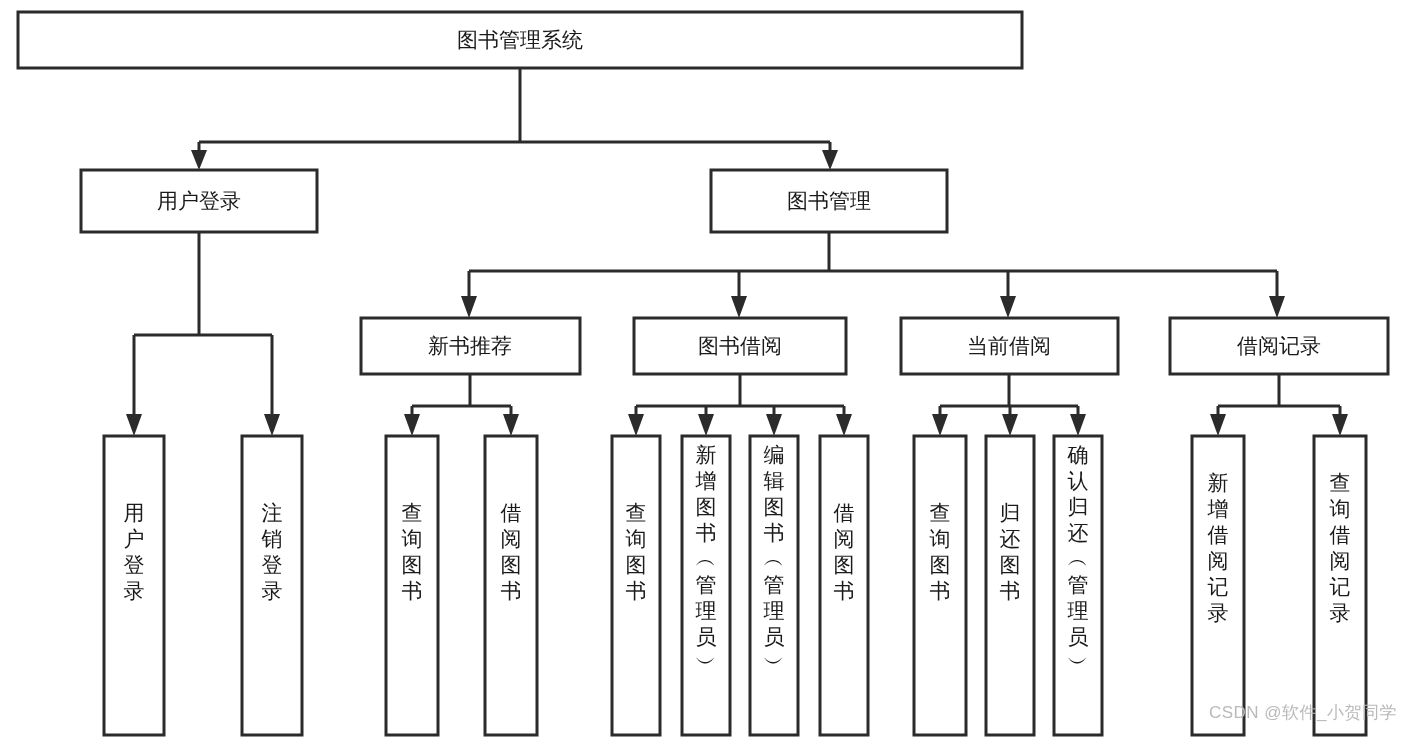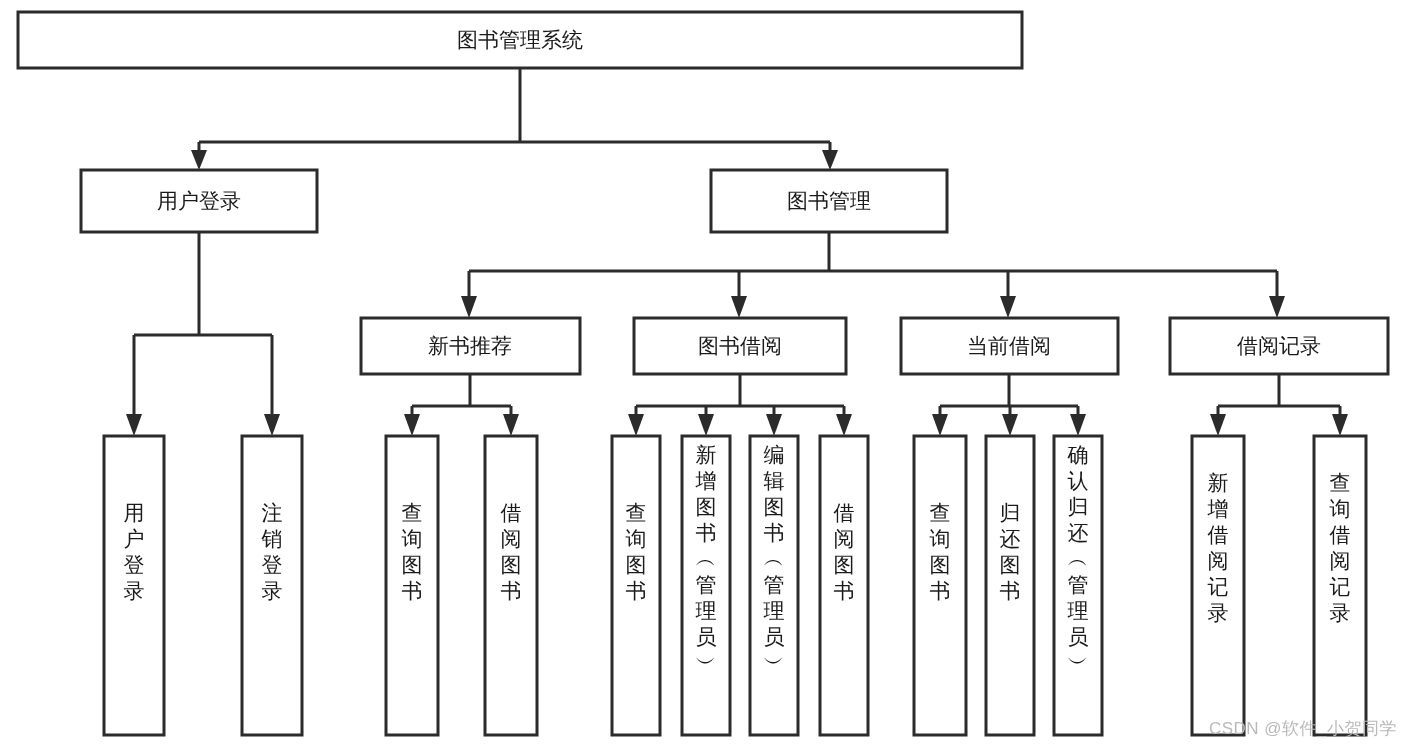--- a/index.html
+++ b/index.html
@@ -52,21 +52,21 @@
   }
   .node-label-v {
     font-family: "Liberation Sans", "DejaVu Sans", sans-serif;
     font-size: 21px;
     fill: #1a1a1a;
     text-anchor: middle;
   }
   .watermark {
     position: absolute;
     right: 8px;
-    bottom: 6px;
+    bottom: 22px;
     font-family: "Liberation Sans", "DejaVu Sans", sans-serif;
     font-size: 17px;
     color: #b9b9b9;
     letter-spacing: 0.5px;
     white-space: nowrap;
     pointer-events: none;
   }
 </style>
 </head>
 <body>

